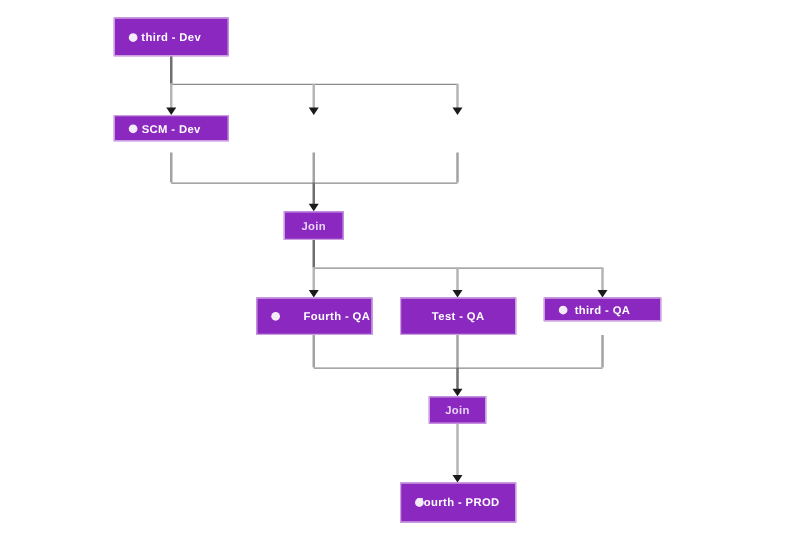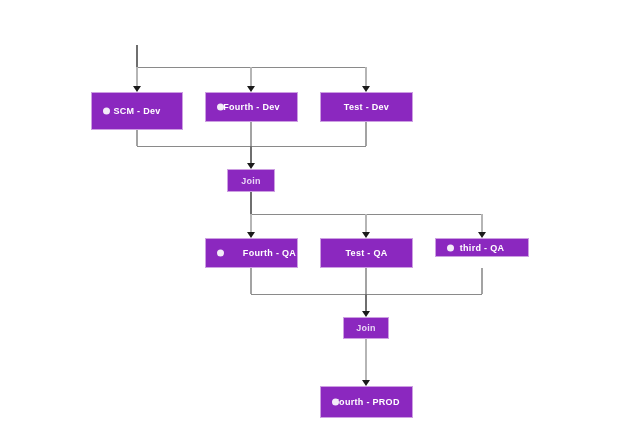--- a/index.html
+++ b/index.html
@@ -77,30 +77,27 @@
     <div class="seg" style="background: rgb(181, 181, 181); left: 365px; top: 339px; width: 2px; height: 45px;"></div>
     <div class="arrow" style="left: 133px; top: 86px; border-top: 6px solid rgb(27, 27, 27);"></div>
     <div class="arrow" style="left: 247px; top: 86px; border-top: 6px solid rgb(27, 27, 27);"></div>
     <div class="arrow" style="left: 362px; top: 86px; border-top: 6px solid rgb(27, 27, 27);"></div>
     <div class="arrow" style="left: 247px; top: 163px; border-top: 6px solid rgb(27, 27, 27);"></div>
     <div class="arrow" style="left: 247px; top: 232px; border-top: 6px solid rgb(27, 27, 27);"></div>
     <div class="arrow" style="left: 362px; top: 232px; border-top: 6px solid rgb(27, 27, 27);"></div>
     <div class="arrow" style="left: 478px; top: 232px; border-top: 6px solid rgb(27, 27, 27);"></div>
     <div class="arrow" style="left: 362px; top: 311px; border-top: 6px solid rgb(27, 27, 27);"></div>
     <div class="arrow" style="left: 362px; top: 380px; border-top: 6px solid rgb(27, 27, 27);"></div>
-    <div class="node stage" style="left: 91px; top: 92px; width: 92px; height: 38px; background: rgb(139, 40, 191); border: 1px solid rgb(205, 159, 226); color: rgb(255, 255, 255);">
+    <div class="node stage" style="left: 91px; top: 14px; width: 92px; height: 31px; background: rgb(139, 40, 191); border: 1px solid rgb(205, 159, 226); color: rgb(255, 255, 255);">
+      <span class="dot" style="background: rgb(243, 236, 248);"></span>
+      <span class="label">third - Dev</span>
+    </div>
+    <div class="node stage" style="left: 91px; top: 92px; width: 92px; height: 21px; background: rgb(139, 40, 191); border: 1px solid rgb(205, 159, 226); color: rgb(255, 255, 255);">
       <span class="dot" style="background: rgb(243, 236, 248);"></span>
       <span class="label">SCM - Dev</span>
-    </div>
-    <div class="node stage" style="left: 205px; top: 92px; width: 93px; height: 30px; background: rgb(139, 40, 191); border: 1px solid rgb(205, 159, 226); color: rgb(255, 255, 255);">
-      <span class="dot" style="background: rgb(243, 236, 248);"></span>
-      <span class="label">Fourth - Dev</span>
-    </div>
-    <div class="node stage" style="left: 320px; top: 92px; width: 93px; height: 30px; background: rgb(139, 40, 191); border: 1px solid rgb(205, 159, 226); color: rgb(255, 255, 255);">
-      <span class="label">Test - Dev</span>
     </div>
     <div class="node join" style="left: 227px; top: 169px; width: 48px; height: 23px; background: rgb(139, 40, 191); border: 1px solid rgb(205, 159, 226); color: rgb(232, 213, 245);">
       <span class="label">Join</span>
     </div>
     <div class="node stage" style="left: 205px; top: 238px; width: 93px; height: 30px; background: rgb(139, 40, 191); border: 1px solid rgb(205, 159, 226); color: rgb(255, 255, 255); padding-left: 36px;">
       <span class="dot" style="background: rgb(243, 236, 248);"></span>
       <span class="label">Fourth - QA</span>
     </div>
     <div class="node stage" style="left: 320px; top: 238px; width: 93px; height: 30px; background: rgb(139, 40, 191); border: 1px solid rgb(205, 159, 226); color: rgb(255, 255, 255);">
       <span class="label">Test - QA</span>

